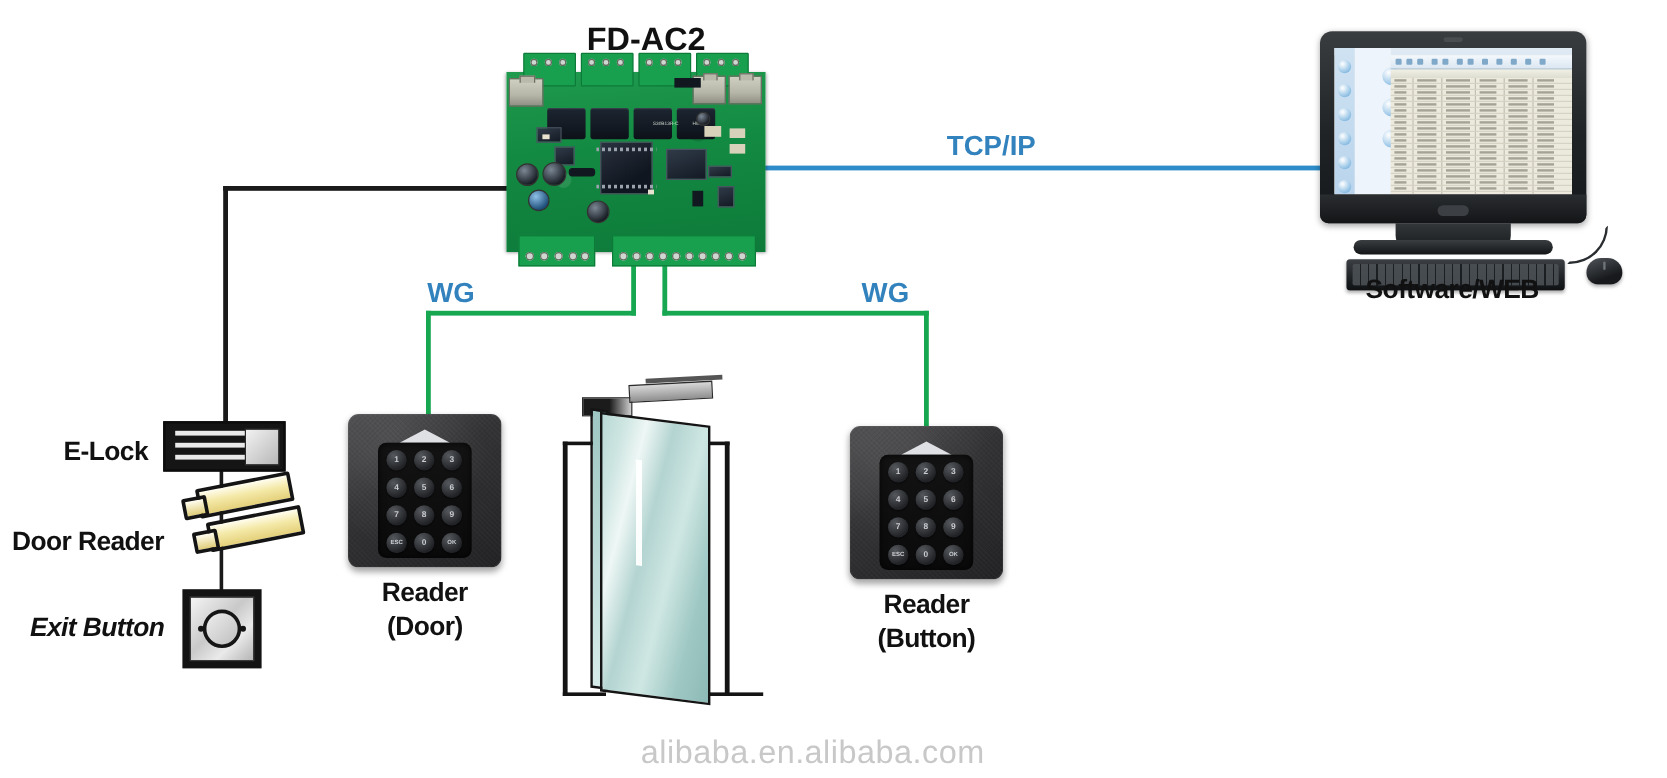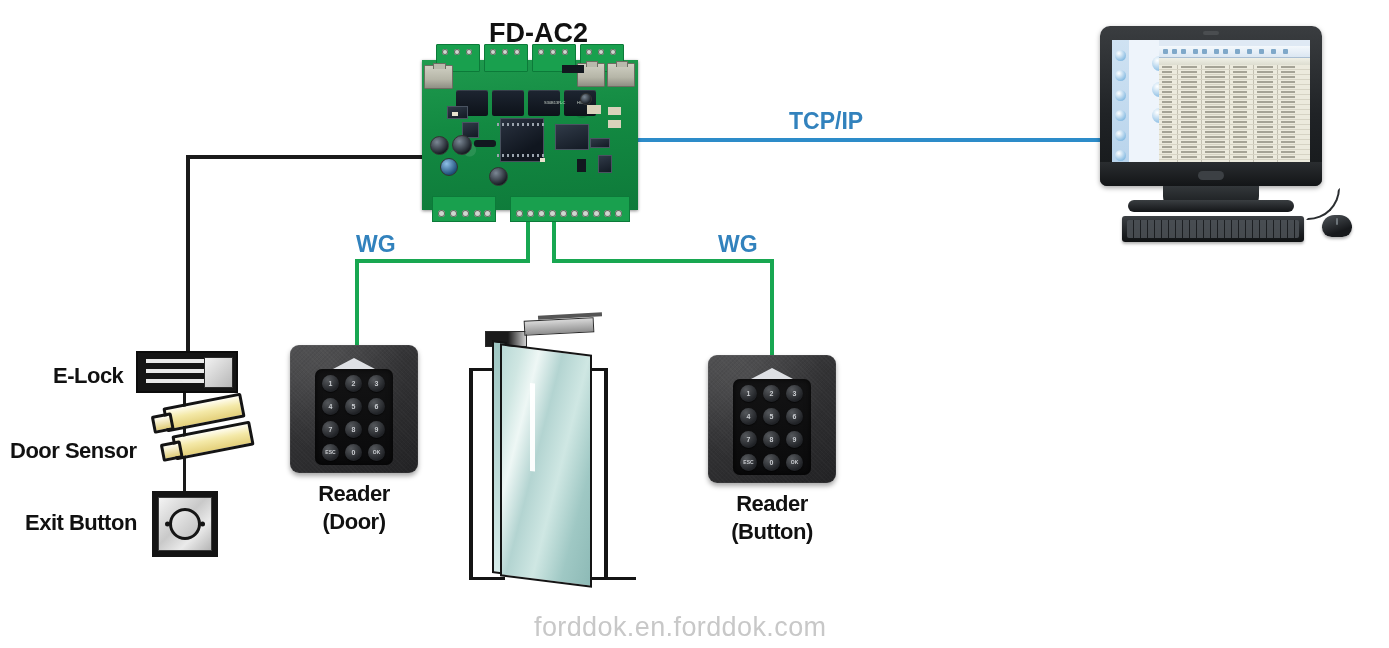--- a/index.html
+++ b/index.html
@@ -469,41 +469,42 @@
       <div class="mon-logo"></div>
     </div>
   </div>
   <div class="mon-stand"></div>
   <div class="mon-foot"></div>
   <div class="mcord" style="left:1306px;top:188px;width:30px;height:28px;"></div>
   <div class="kbd">
       <div class="kbd-keys"></div>
     </div>
   <div class="mouse"></div>
+  <div class="lbl lbl-dev" style="left:1138px;top:228px;">Software/WEB</div>
 
   <div class="elock">
     <div class="elock-bar" style="top:6px"></div>
     <div class="elock-bar" style="top:16px"></div>
     <div class="elock-bar" style="top:26px"></div>
     <div class="elock-plate"></div>
   </div>
   <div class="lbl lbl-dev" style="left:53px;top:363px;">E-Lock</div>
 
   <div class="sensor" style="left:164px;top:400px;"></div>
   <div class="sensor" style="left:173px;top:428px;"></div>
-  <div class="lbl lbl-dev" style="left:10px;top:438px;">Door Sensor</div>
+  <div class="lbl lbl-dev" style="left:10px;top:438px;">Door Reader</div>
 
   <div class="exitbtn">
     <div class="exitbtn-in">
       <div class="exitbtn-dot" style="left:6px"></div>
       <div class="exitbtn-dot" style="right:6px"></div>
       <div class="exitbtn-circ"></div>
     </div>
   </div>
-  <div class="lbl lbl-dev" style="left:25px;top:510px;">Exit Button</div>
+  <div class="lbl lbl-dev" style="left:25px;top:510px;font-style:italic;">Exit Button</div>
 
   <div class="reader" style="left:290px;top:345px;">
     <div class="rd-chev" style="top:13px;"></div>
     <div class="rd-chev c2" style="top:25px;"></div>
     <div class="rd-pad" style="top:24px;">
       <div class="rd-key" style="left:7px;top:6px;">1</div>
       <div class="rd-key" style="left:30px;top:6px;">2</div>
       <div class="rd-key" style="left:53px;top:6px;">3</div>
       <div class="rd-key" style="left:7px;top:29px;">4</div>
       <div class="rd-key" style="left:30px;top:29px;">5</div>
@@ -549,15 +550,15 @@
 
   <div class="door-top3"></div>
   <div class="door-top2"></div>
   <div class="door-top1"></div>
 
   <div class="glass-edge"></div>
   <div class="glass">
     <div class="glass-streak"></div>
   </div>
 
-  <div class="watermark">forddok.en.forddok.com</div>
+  <div class="watermark">alibaba.en.alibaba.com</div>
 
 </div>
 
 </body></html>

